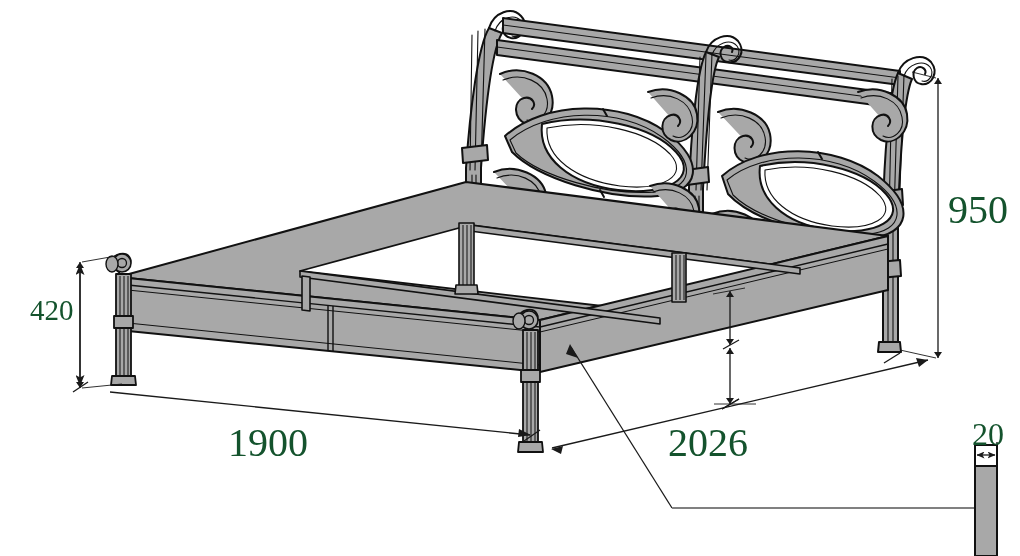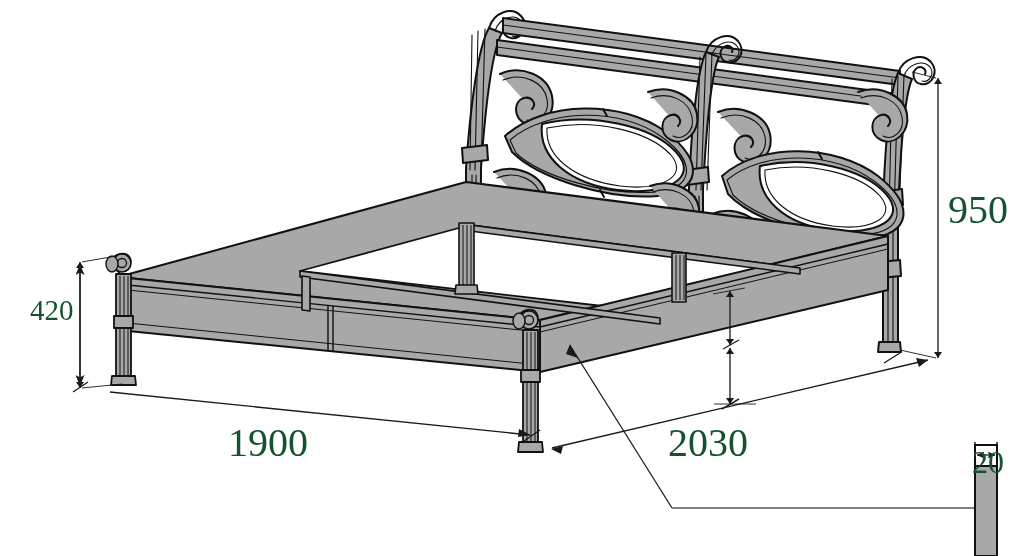--- a/index.html
+++ b/index.html
@@ -32,21 +32,21 @@
     white-space: nowrap;
     line-height: 1;
     user-select: none;
   }
   .dim-420 { left: 10px;  top: 296px; font-size: 29px; margin-left: 20px; }
   .dim-950 { left: 948px; top: 190px; font-size: 40px; }
   .dim-160 { left: 745px; top: 291px; font-size: 38px; }
   .dim-200 { left: 745px; top: 345px; font-size: 38px; }
   .dim-1900{ left: 228px; top: 423px; font-size: 40px; text-align: center; }
   .dim-2030{ left: 668px; top: 423px; font-size: 40px; }
-  .dim-20  { left: 972px; top: 418px; font-size: 32px; margin-top: 28px; }
+  .dim-20  { left: 972px; top: 418px; font-size: 32px; }
 </style>
 </head>
 <body>
 
 <div id="stage">
 
   <svg id="drawing" viewBox="0 0 1020 556" xmlns="http://www.w3.org/2000/svg">
 
     <defs>
       <marker id="arrowEnd" markerWidth="11" markerHeight="9" refX="10" refY="4.5" orient="auto" markerUnits="userSpaceOnUse">
@@ -300,16 +300,16 @@
 
       <path d="M977,455 L995,455" stroke="#1a1a1a" stroke-width="1.3" marker-start="url(#arrowSmS)" marker-end="url(#arrowSm)"></path>
       <path d="M975,442 L975,468 M997,442 L997,468" stroke="#111111" stroke-width="1.4" fill="none"></path>
     </g>
 
   </svg>
 
   <span class="dim-text dim-420">420</span>
   <span class="dim-text dim-950">950</span>
   <span class="dim-text dim-1900">1900</span>
-  <span class="dim-text dim-2030">2030</span>
+  <span class="dim-text dim-2030">2026</span>
   <span class="dim-text dim-20">20</span>
 
 </div>
 
 </body></html>

